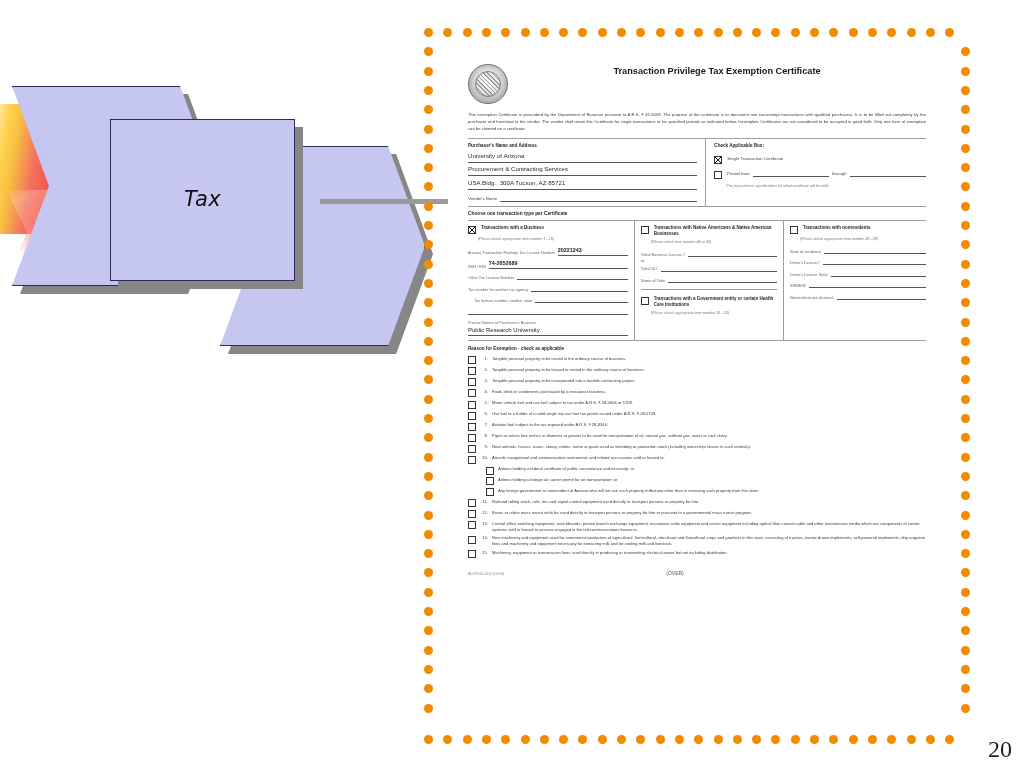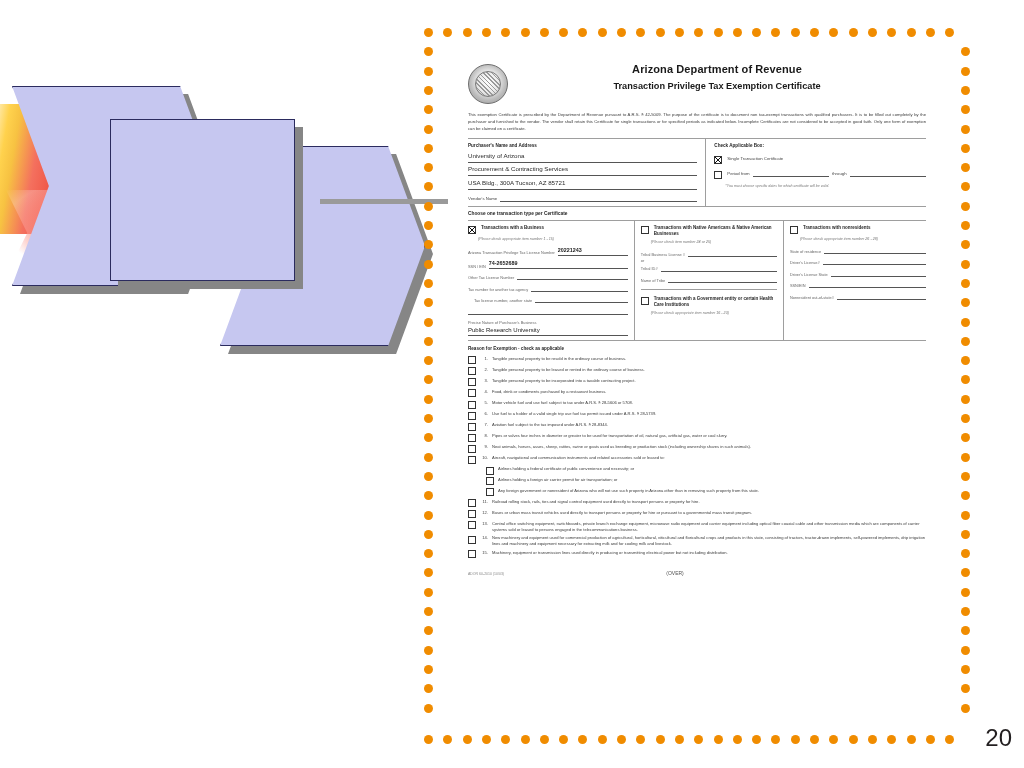--- a/index.html
+++ b/index.html
@@ -153,22 +153,22 @@
   .ritem .txt{font-size:4.1px;color:#3a3a3a;line-height:1.45;flex:1;}
   .sublist{margin-left:18px;}
   .subitem{display:flex;gap:4px;margin-top:2.2px;align-items:flex-start;}
   .subitem .txt{font-size:4.1px;color:#3a3a3a;line-height:1.45;}
 
   #foot{display:flex;justify-content:space-between;align-items:flex-end;padding:12px 14px 8px 14px;}
   #foot .code{font-size:3.5px;color:#8a8a8a;}
   #foot .over{font-size:5px;color:#555;margin-right:80px;}
 
   #page-no{
-    position:absolute;right:12px;bottom:16px;font-size:24px;color:#231f20;
-    font-family:Liberation Sans, sans-serif;
+    position:absolute;right:12px;bottom:5px;font-size:24px;color:#231f20;
+    font-family:Liberation Serif, serif;
   }
 </style>
 </head>
 <body>
 
 <div id="banner-group">
 
   <div class="chev" id="chev-gradient">
     <div class="face"></div>
   </div>
@@ -182,20 +182,21 @@
 
   <div class="chev" id="chev-c">
     <div class="shadow"></div>
     <div class="face"></div>
   </div>
 
   <div id="label-plate">
     <div class="shadow"></div>
     <div class="face">
       <div id="banner-title">
+        <div>Tax</div>
       </div>
     </div>
   </div>
 </div>
 
 <div id="connector"></div>
 
 <div id="frame">
   <div id="dots-layer">
       <div class="dot" style="left: 0px; top: 0px;"></div>
@@ -324,21 +325,20 @@
       <div class="dot" style="left: 537px; top: 656.2px;"></div>
       <div class="dot" style="left: 0px; top: 675.5px;"></div>
       <div class="dot" style="left: 537px; top: 675.5px;"></div>
     </div>
 
   <div id="paper">
 
     <div id="form-head">
       <div id="seal"></div>
       <div id="head-center">
-        <div class="l1">Arizona Department of Revenue</div>
         <div class="l2">Transaction Privilege Tax Exemption Certificate</div>
       </div>
     </div>
 
     <div id="intro">This exemption Certificate is prescribed by the Department of Revenue pursuant to A.R.S. § 42-5009. The purpose of the certificate is to document non tax-exempt transactions with qualified purchasers. It is to be filled out completely by the purchaser and furnished to the vendor. The vendor shall retain this Certificate for single transactions or for specified periods as indicated below. Incomplete Certificates are not considered to be accepted in good faith. Only one form of exemption can be claimed on a certificate.</div>
     <div class="hr"></div>
 
     <div id="sec-purchaser">
       <div id="purch-left">
         <div class="lbl-b">Purchaser's Name and Address</div>

